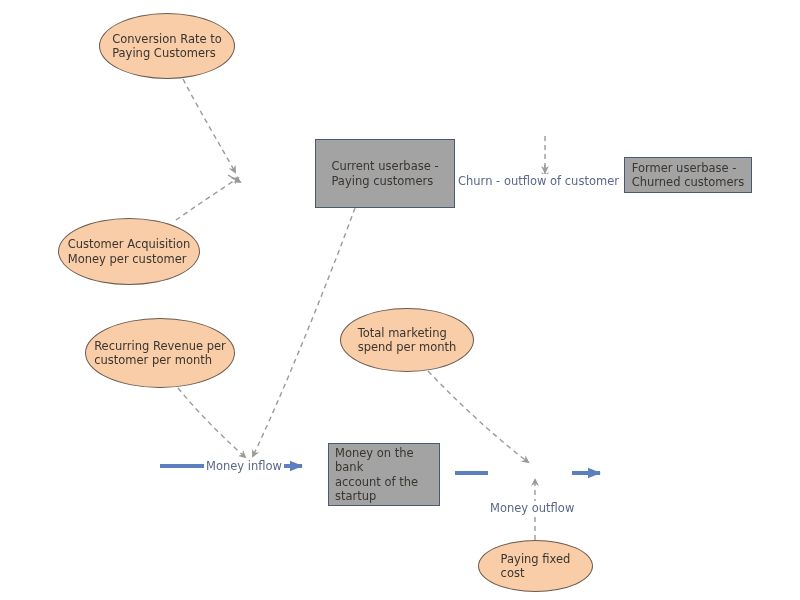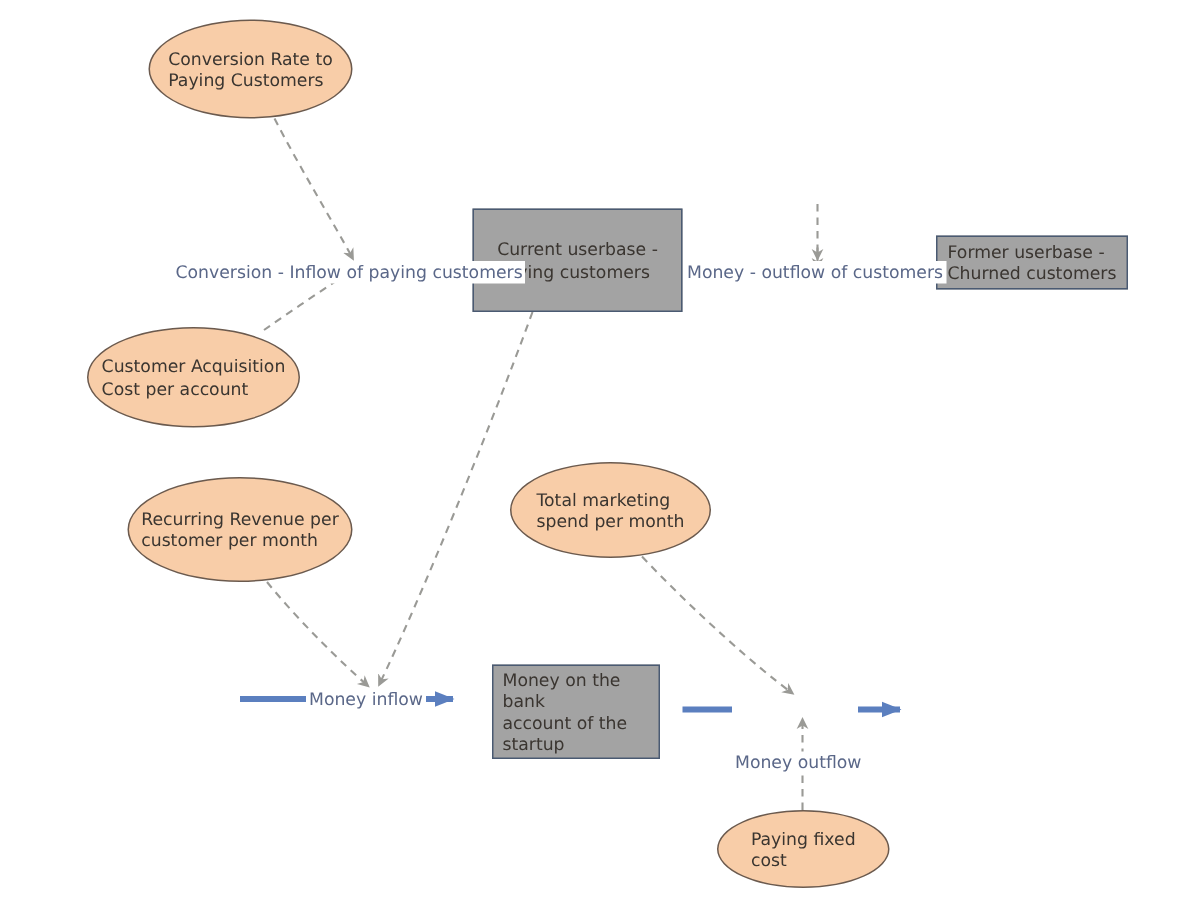--- a/index.html
+++ b/index.html
@@ -121,39 +121,38 @@
   </div>
 
   <div class="node ellipse" style="left:99px; top:13px; width:136px; height:66px;">
     <span class="nodetext">Conversion Rate to
 Paying Customers</span>
   </div>
 
 
   <div class="node ellipse" style="left:58px; top:218px; width:142px; height:67px;">
     <span class="nodetext">Customer Acquisition
-Cost per account</span>
+Money per customer</span>
   </div>
 
   <div class="node ellipse" style="left:85px; top:318px; width:150px; height:70px;">
     <span class="nodetext">Recurring Revenue per
 customer per month</span>
   </div>
 
   <div class="node ellipse" style="left:340px; top:308px; width:134px; height:64px;">
     <span class="nodetext">Total marketing
 spend per month</span>
   </div>
 
   <div class="node ellipse" style="left:478px; top:540px; width:115px; height:52px;">
     <span class="nodetext">Paying fixed
 cost</span>
   </div>
 
-  <div class="flow-label" style="left:115px; top:174px;">Conversion - Inflow of paying customers</div>
 
-  <div class="flow-label" style="left:456px; top:174px;">Money - outflow of customers</div>
+  <div class="flow-label" style="left:456px; top:174px;">Churn - outflow of customer</div>
 
   <div class="flow-label" style="left:204px; top:459px;">Money inflow</div>
 
   <div class="flow-label" style="left:488px; top:466px;margin-top:35px;">Money outflow</div>
 
 </div>
 
 </body></html>

